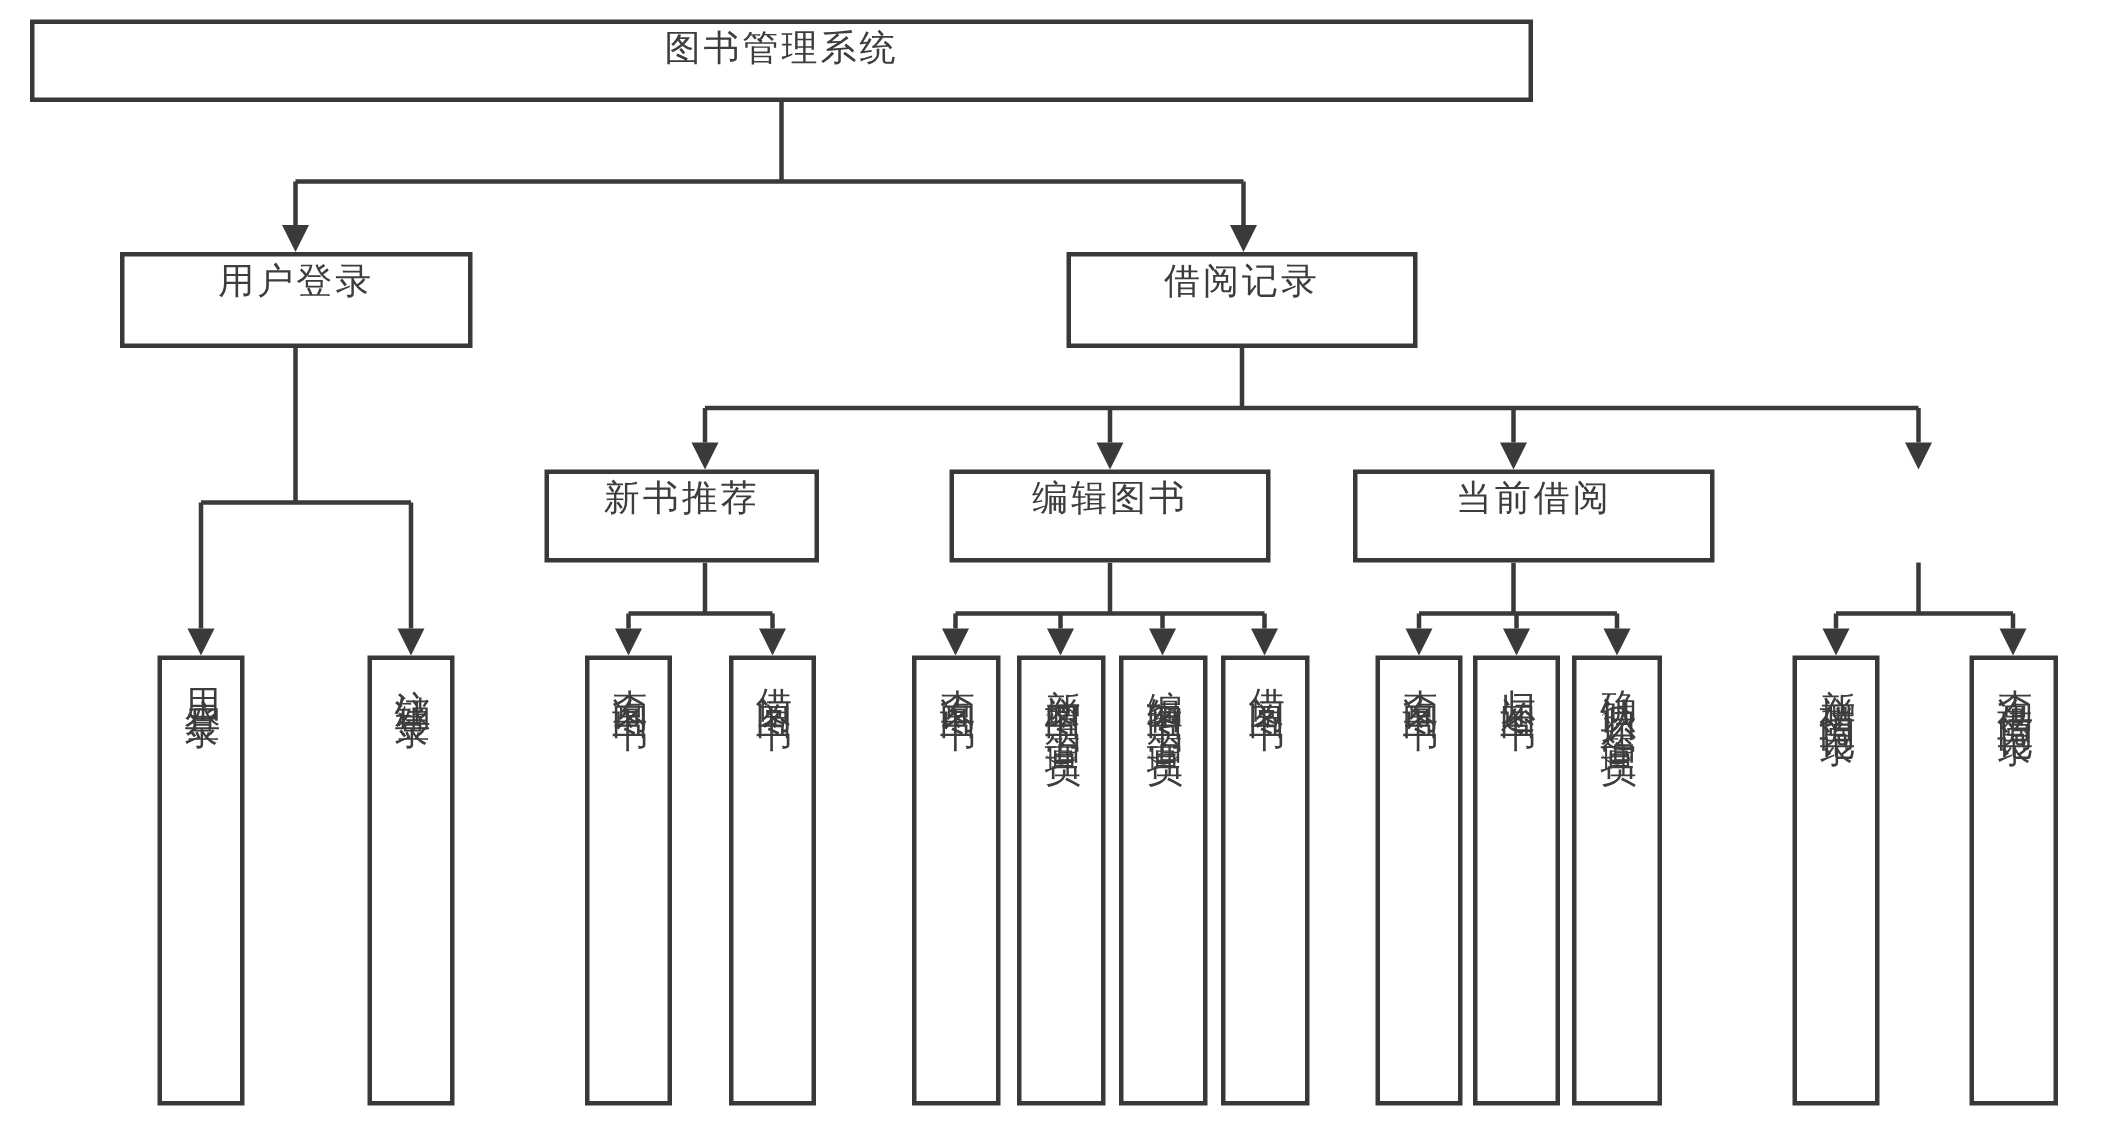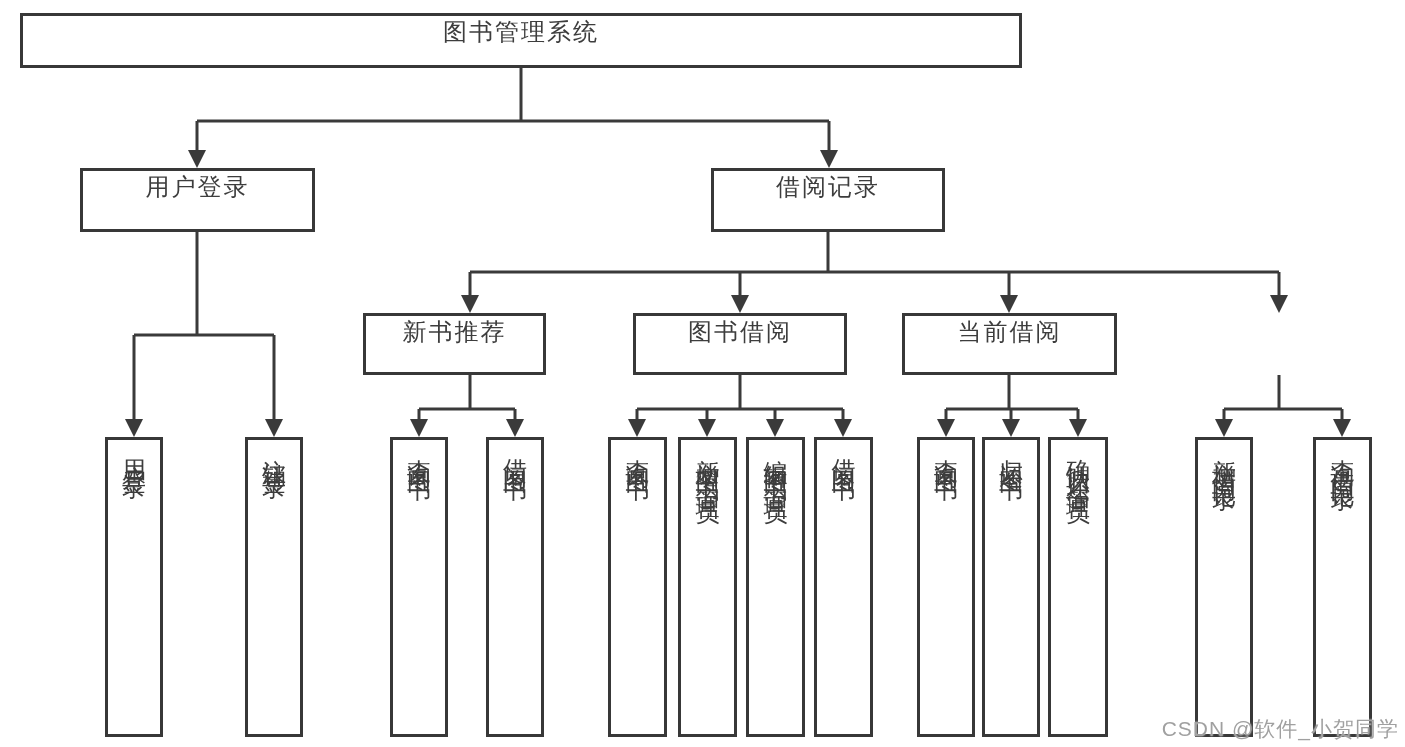--- a/index.html
+++ b/index.html
@@ -63,23 +63,23 @@
     <span class="hlabel">用户登录</span>
   </div>
   <div class="box" style="left:711px;top:168px;width:234px;height:64px">
     <span class="hlabel">借阅记录</span>
   </div>
 
   <div class="box" style="left:363px;top:313px;width:183px;height:62px">
     <span class="hlabel">新书推荐</span>
   </div>
   <div class="box" style="left:633px;top:313px;width:214px;height:62px">
-    <span class="hlabel">图书借阅</span>
+    <span class="hlabel">编辑图书</span>
   </div>
-  <div class="box" style="left:902px;top:313px;width:215px;height:62px">
+  <div class="box" style="left:902px;top:313px;width:241px;height:62px">
     <span class="hlabel">当前借阅</span>
   </div>
 
   <div class="box tall" style="left:105px;width:58px">
     <span class="vtext">用户登录</span>
   </div>
   <div class="box tall" style="left:245px;width:58px">
     <span class="vtext">注销登录</span>
   </div>
 
@@ -113,14 +113,13 @@
     <span class="vtext">确认归还（管理员）</span>
   </div>
 
   <div class="box tall" style="left:1195px;width:58px">
     <span class="vtext">新增借阅记录</span>
   </div>
   <div class="box tall" style="left:1313px;width:59px">
     <span class="vtext">查询借阅记录</span>
   </div>
 
-  <div class="watermark">CSDN @软件_小贺同学</div>
 </div>
 
 </body></html>

